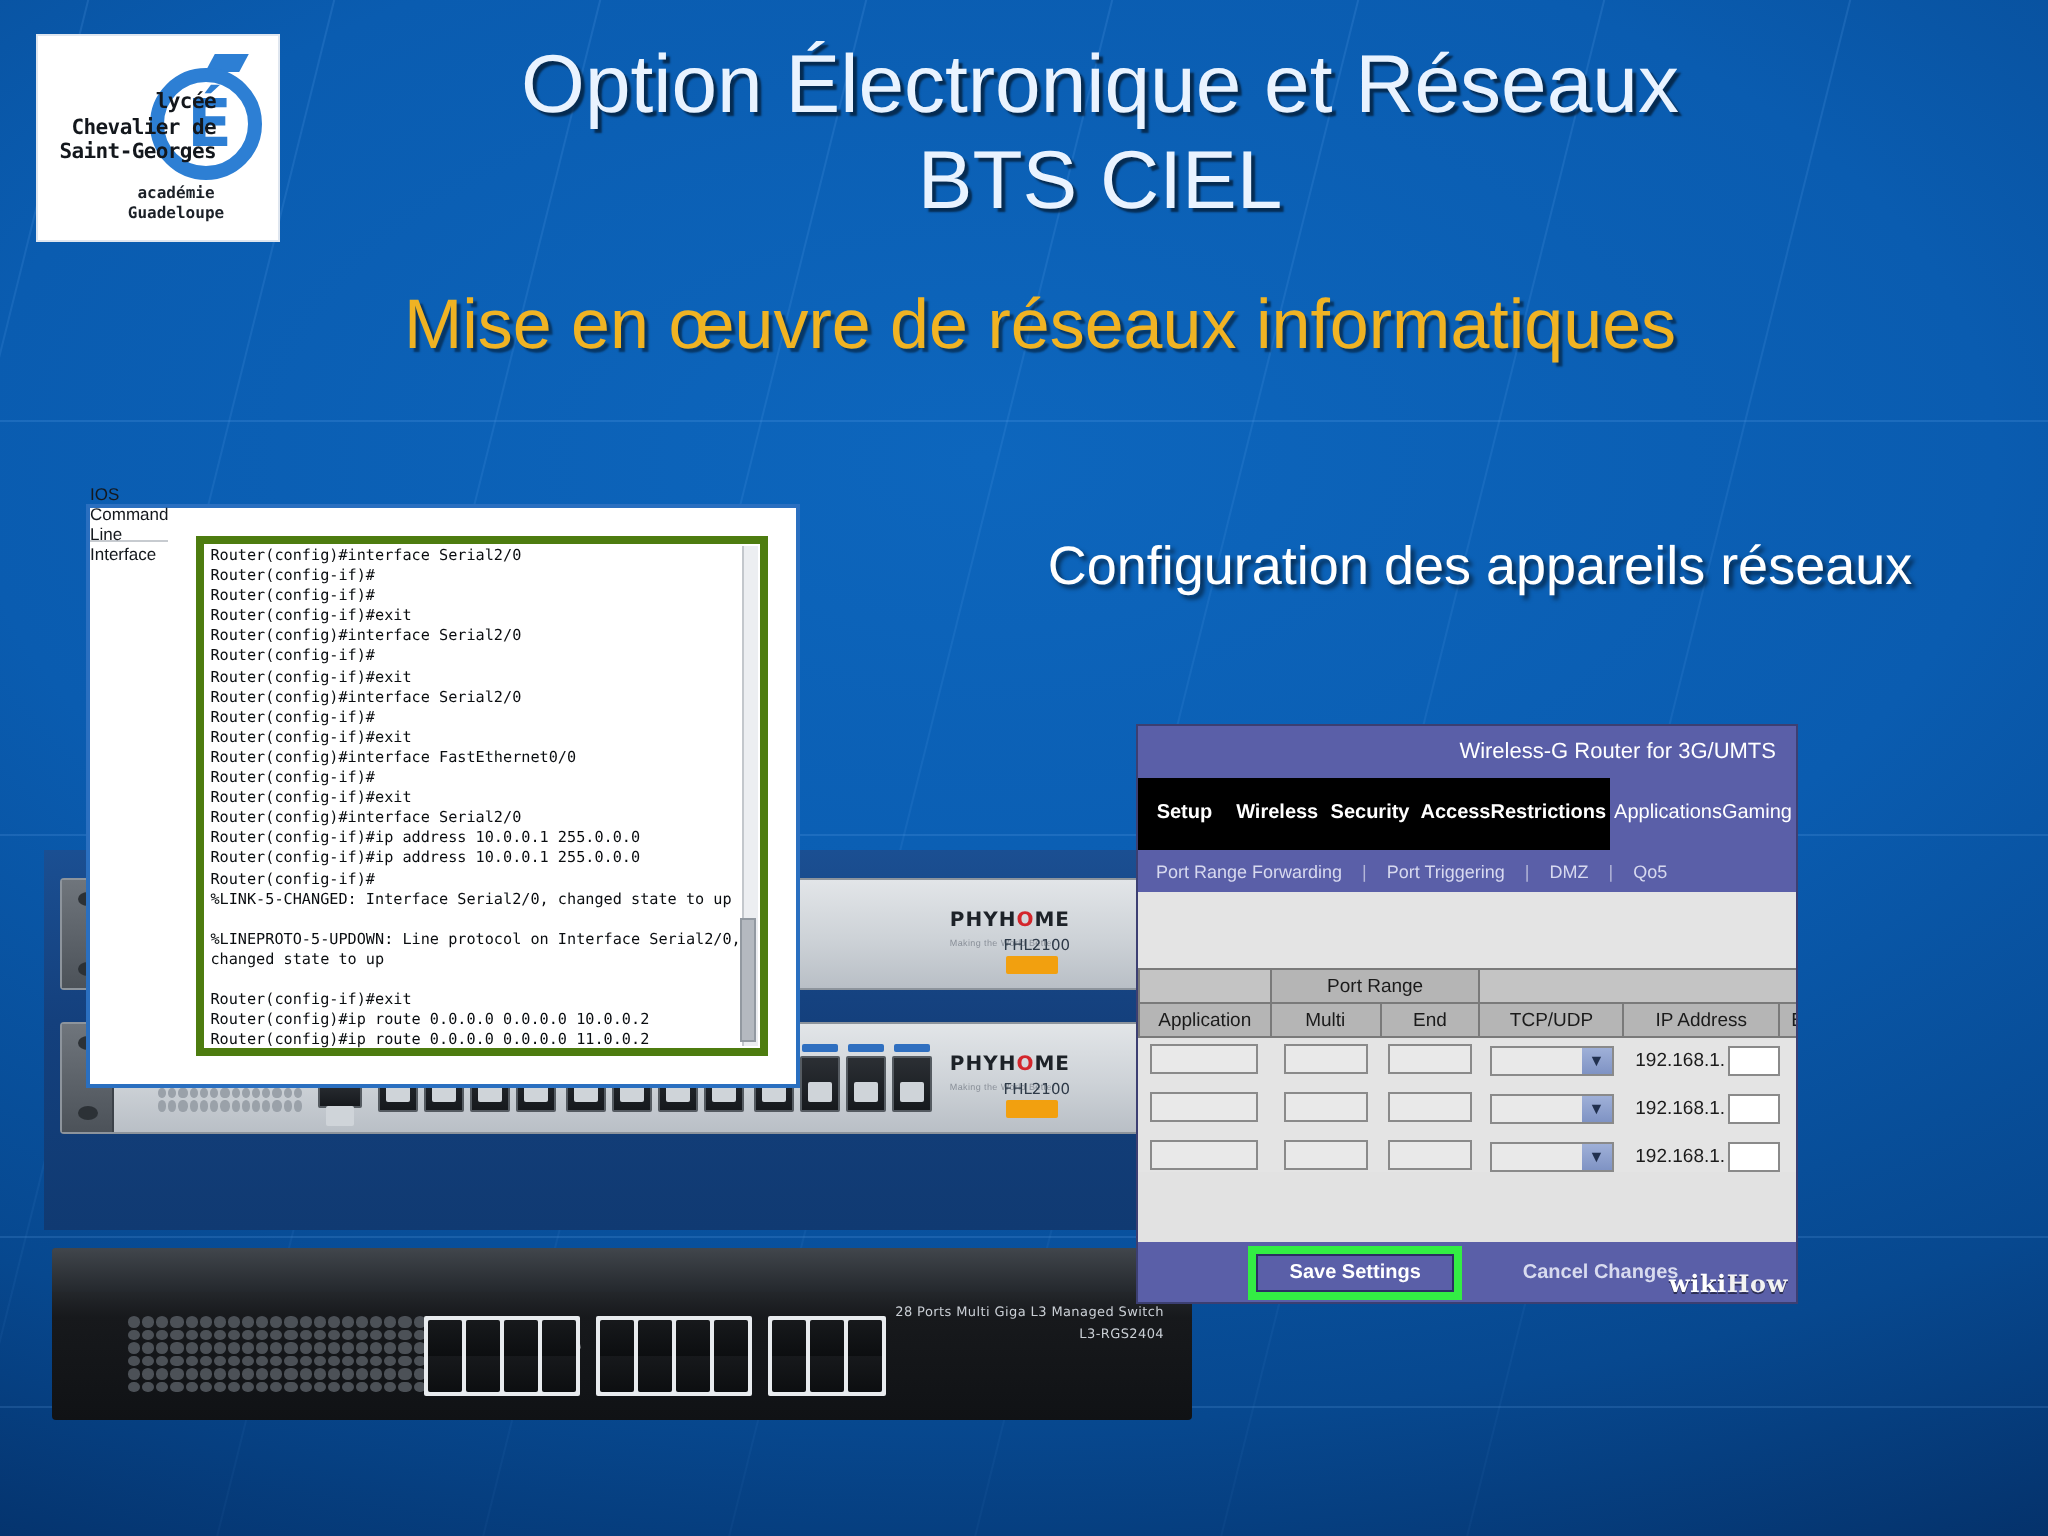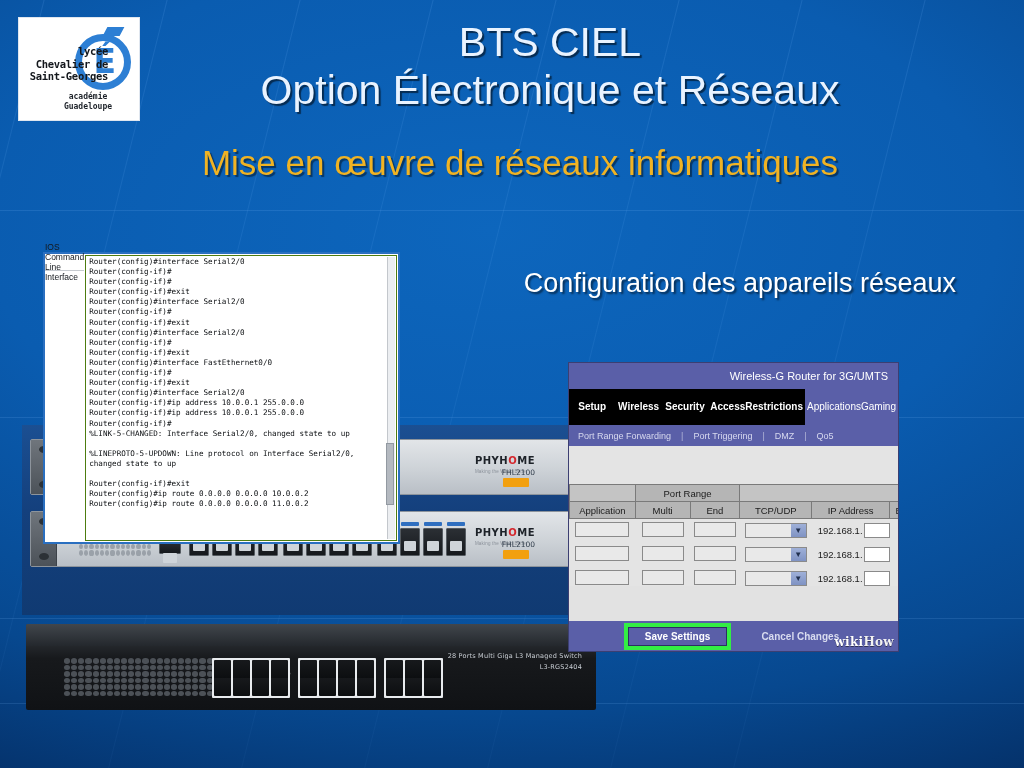--- a/index.html
+++ b/index.html
@@ -194,21 +194,21 @@
   }
   #term-title {
     height: 17px; flex: 0 0 17px; background: #ffffff;
     border-bottom: 1px solid #c7cbd0;
     display: flex; align-items: center; justify-content: center;
     font-size: 8.5px; color: #14181d;
   }
   #term-body {
     flex: 1; position: relative; background: #ffffff;
     overflow: hidden; padding: 1px 2px 0 3px;
-    border: 1px solid #4d7c0f; margin: 1px;
+    border: 4px solid #4d7c0f; margin: 14px;
   }
   #term-lines {
     font-family: "DejaVu Sans Mono", monospace;
     font-size: 7.6px; line-height: 10.1px; color: #0a0d10; white-space: pre;
   }
   #term-lines div { height: 10.1px; }
   #term-scroll {
     position: absolute; right: 1px; top: 1px; bottom: 1px; width: 8px;
     background: #eceef1; border-left: 1px solid #c3c7cc;
   }
@@ -316,22 +316,22 @@
       <div class="logo-E">É</div>
       <div class="logo-txt" style="white-space:pre-line">lycée
 Chevalier de
 Saint-Georges</div>
       <div class="logo-sub" style="white-space:pre-line">académie
 Guadeloupe</div>
     </div>
   </div>
 
   <div id="title-block">
+    <div class="title-line">Option Électronique et Réseaux</div>
     <div class="title-line">BTS CIEL</div>
-    <div class="title-line">Option Électronique et Réseaux</div>
   </div>
 
   <div id="subtitle">Mise en œuvre de réseaux informatiques</div>
   <div id="caption">Configuration des appareils réseaux</div>
 
   <div class="photo" id="photo-racks">
 
     <div class="rack" style="top:14px">
       <div class="rack-ear"></div>
       <div class="led-grid">

